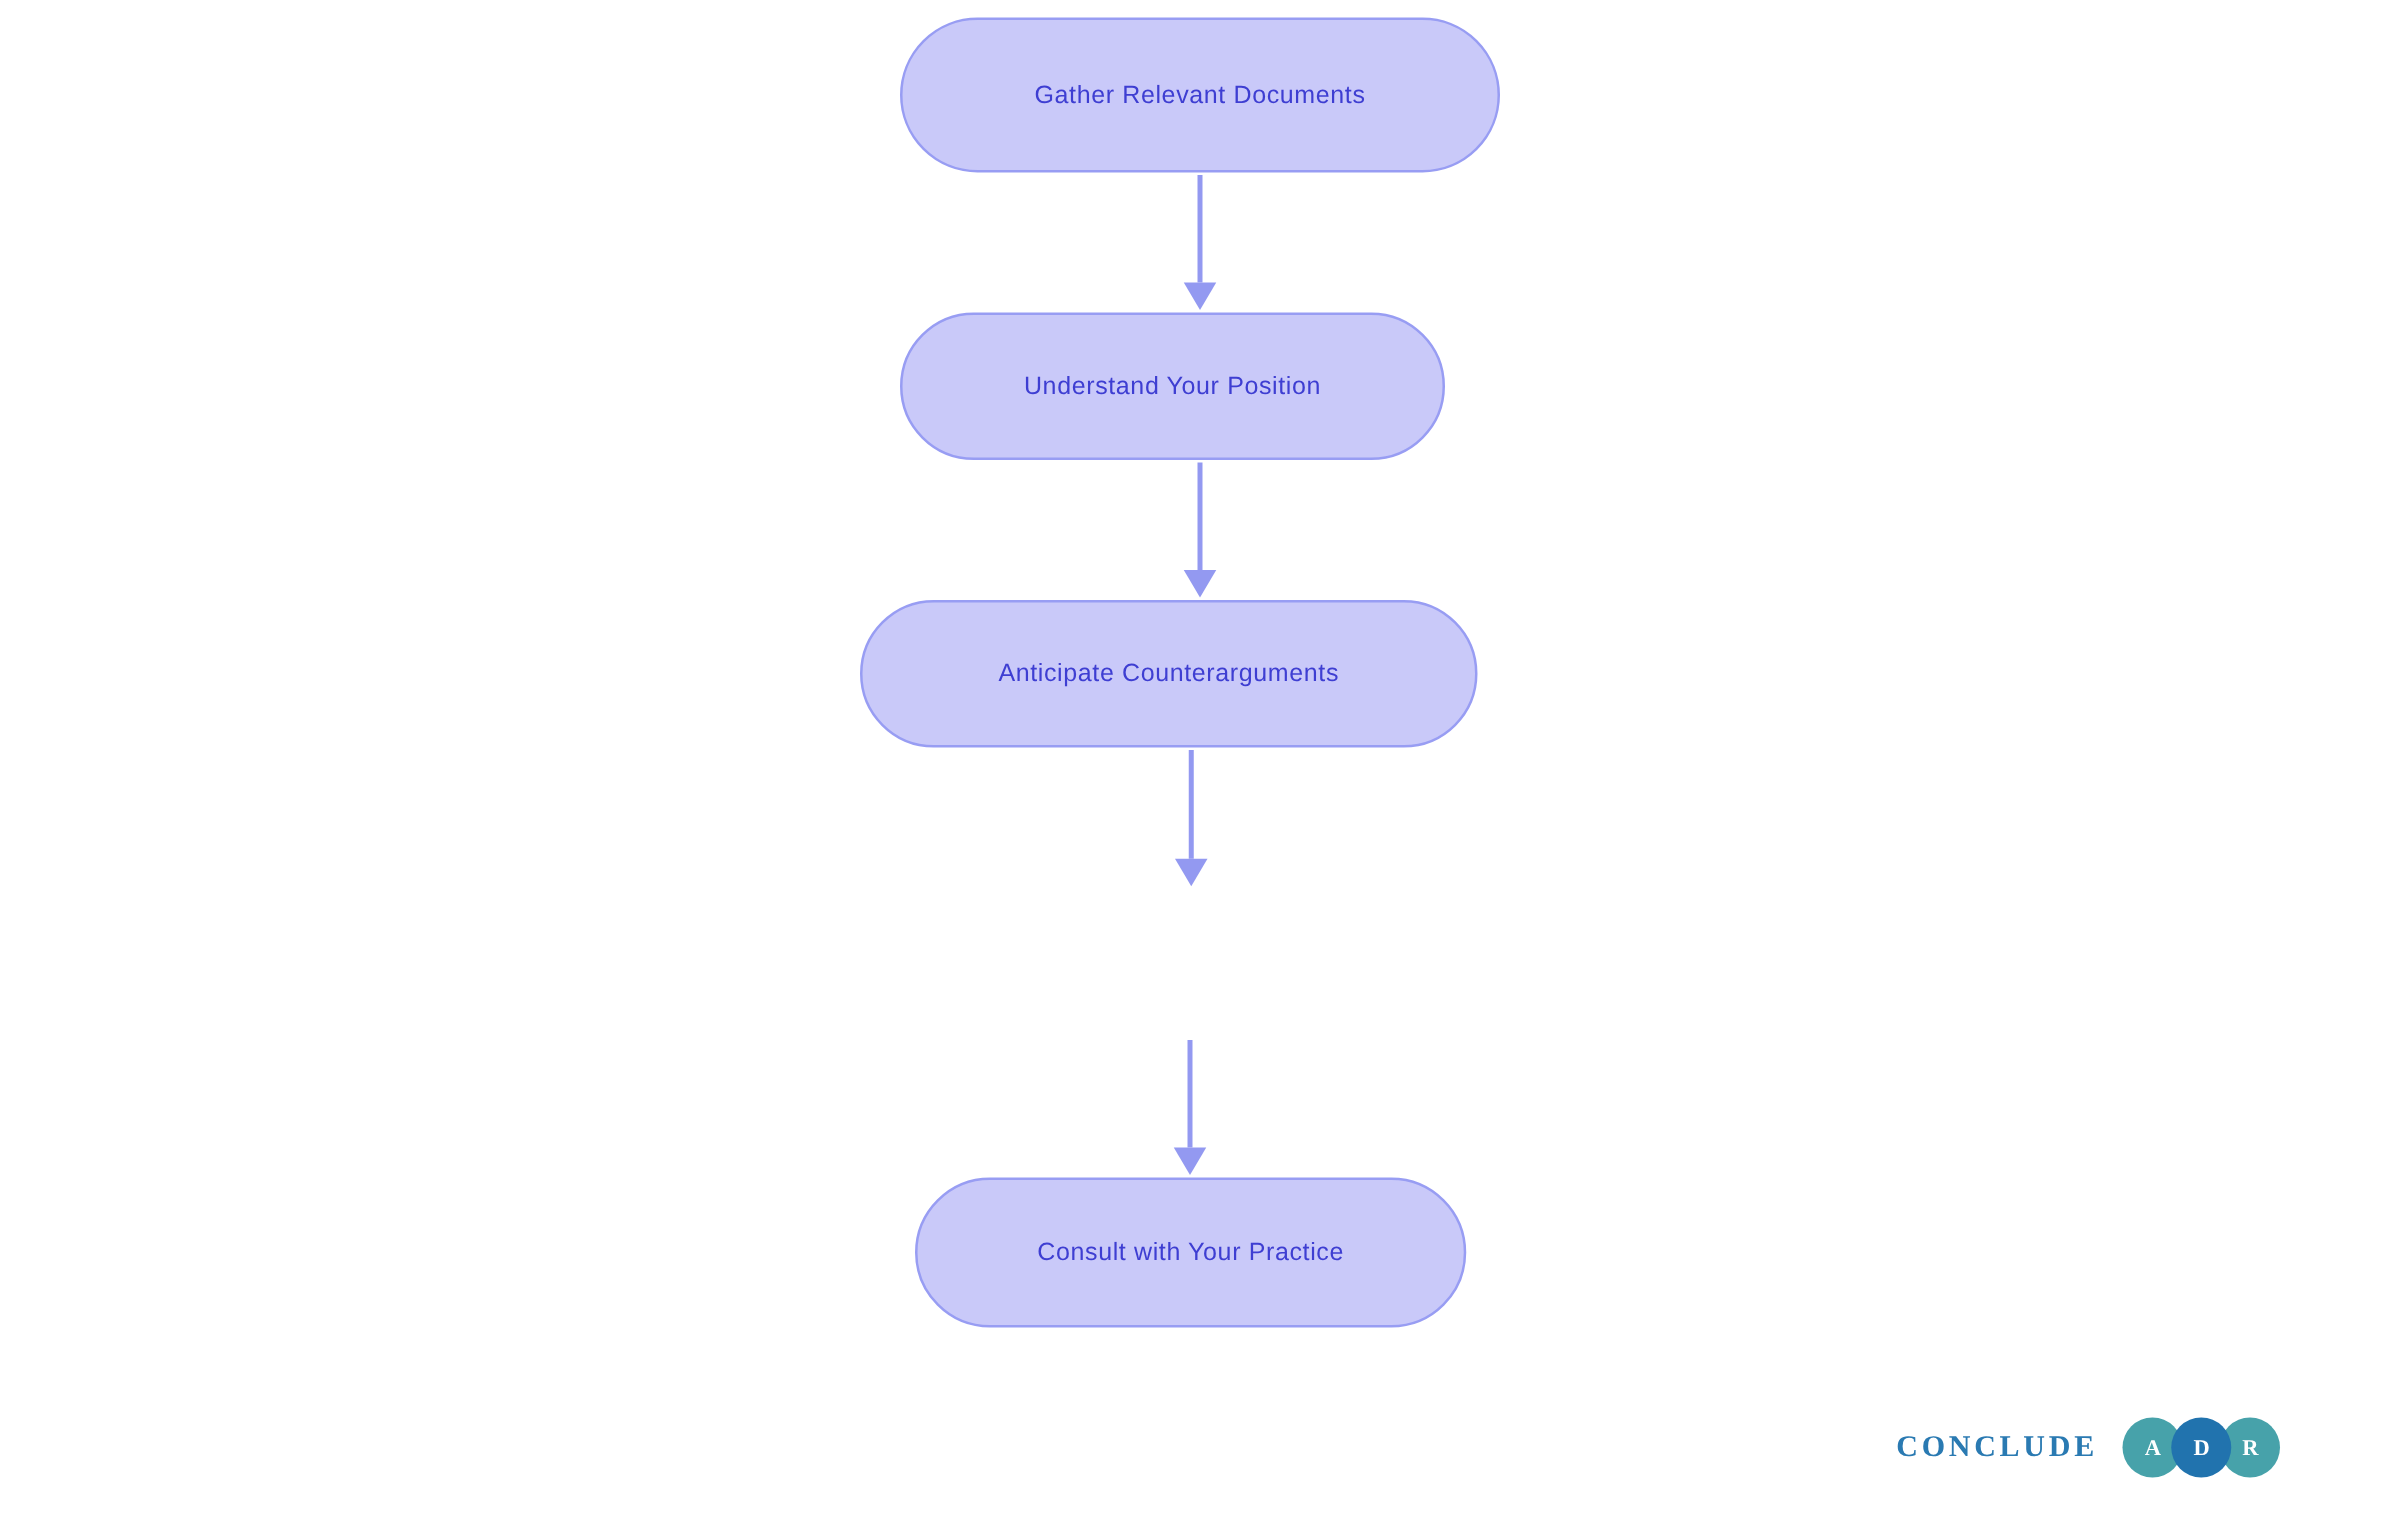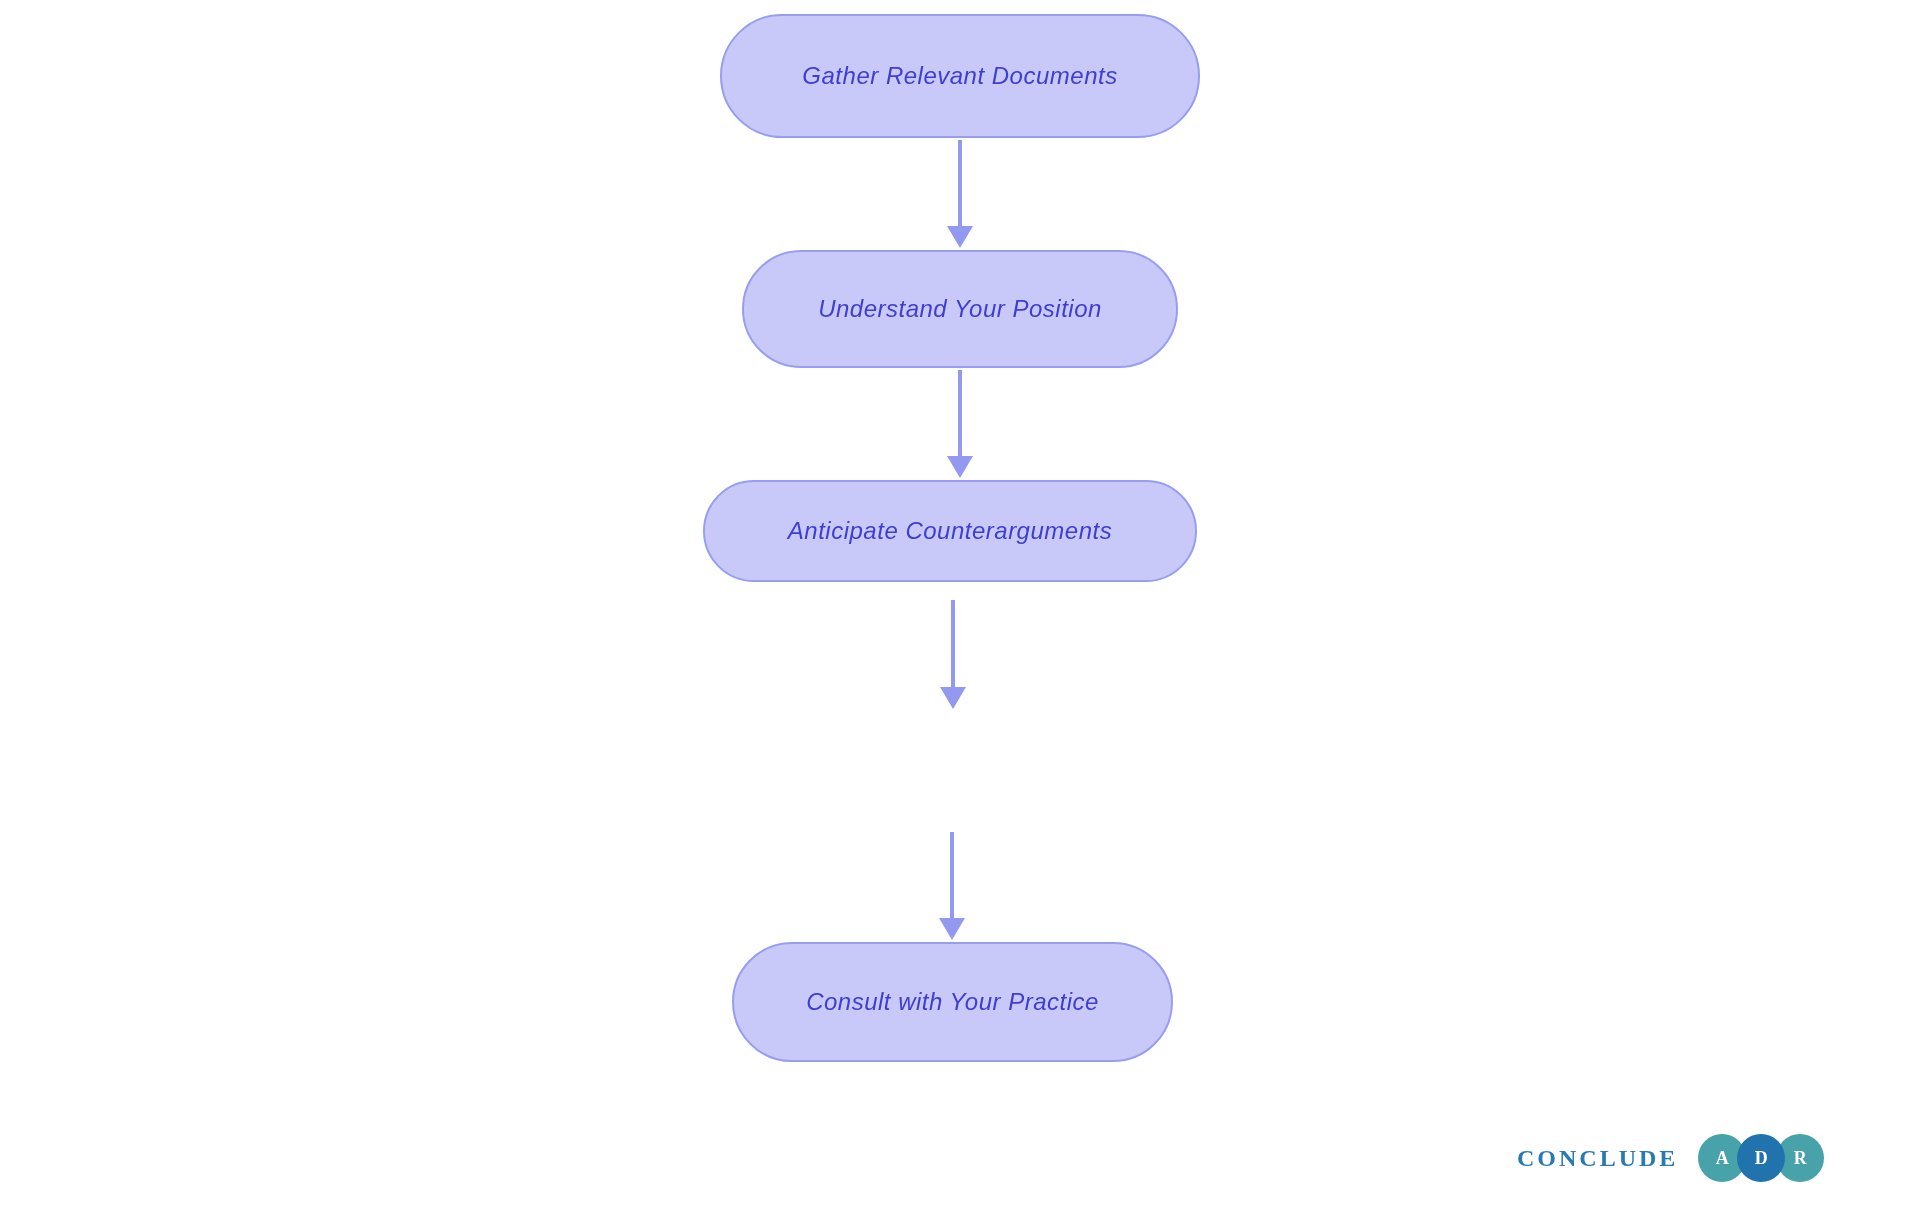--- a/index.html
+++ b/index.html
@@ -19,28 +19,27 @@
   
   .node {
     position: absolute;
     box-sizing: border-box;
     background: #c9c9f9;
     border: 2px solid #989df3;
     border-radius: 60px;
     display: flex;
     align-items: center;
     justify-content: center;
-    font-size: 24px;
+    font-size: 20px;
     color: #3e3ed2;
     letter-spacing: 0.5px;
-    font-style: italic;
   }
   .node.n1 { left: 720px; top: 14px;  width: 480px; height: 124px; border-radius: 62px; }
-  .node.n2 { left: 742px; top: 250px; width: 436px; height: 118px; }
-  .node.n3 { left: 703px; top: 480px; width: 494px; height: 102px; }
+  .node.n2 { left: 720px; top: 250px; width: 436px; height: 118px; }
+  .node.n3 { left: 688px; top: 480px; width: 494px; height: 118px; }
   .node.n4 { left: 730px; top: 711px; width: 442px; height: 119px; }
   .node.n5 { left: 732px; top: 942px; width: 441px; height: 120px; }
 
   
   .arrow {
     position: absolute;
     width: 26px;
     display: flex;
     flex-direction: column;
     align-items: center;

